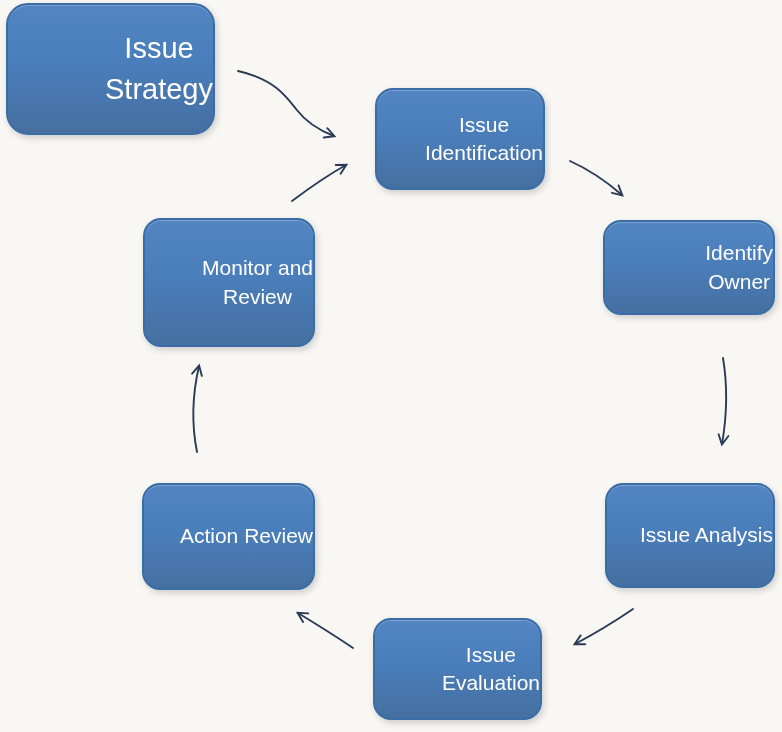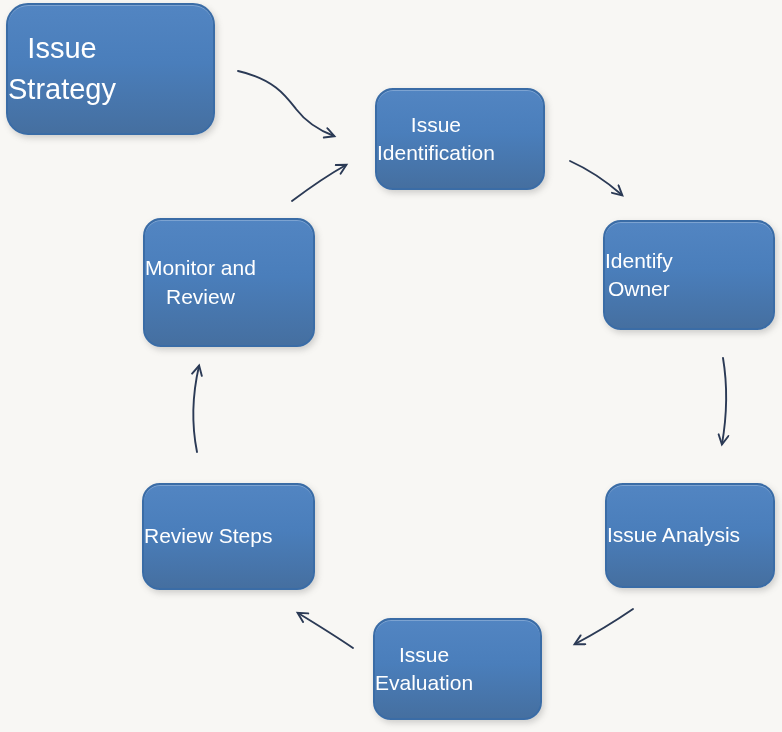--- a/index.html
+++ b/index.html
@@ -14,37 +14,37 @@
     width: 782px;
     height: 732px;
     background: var(--bg, #f8f7f4);
     overflow: hidden;
   }
   .node {
     position: absolute;
     box-sizing: border-box;
     display: flex;
     align-items: center;
-    justify-content: flex-start;
+    justify-content: flex-end;
     text-align: center;
     color: var(--node-text, #ffffff);
     background: linear-gradient(180deg, #5285c2 0%, var(--node-fill, #4a7ebb) 45%, #456fa0 100%);
     border: 2px solid var(--node-border, #3a6ca6);
     border-radius: 18px;
     box-shadow: inset 0 1px 0 rgba(255,255,255,0.25), 2px 3px 6px rgba(110,110,110,0.30);
     white-space: pre-line;
     line-height: 1.35;
     font-size: 21px;
   }
   .node-issue-strategy {
     left: 6px; top: 3px; width: 209px; height: 132px;
     font-size: 29px; border-radius: 22px; line-height: 1.4;
   }
   .node-issue-identification { left: 375px; top: 88px;  width: 170px; height: 102px; }
-  .node-identify-owner       { left: 603px; top: 220px; width: 172px; height: 110px; }
+  .node-identify-owner       { left: 603px; top: 220px; width: 172px; height: 95px; }
   .node-issue-analysis       { left: 605px; top: 483px; width: 170px; height: 105px; }
   .node-issue-evaluation     { left: 373px; top: 618px; width: 169px; height: 102px; }
   .node-action-steps         { left: 142px; top: 483px; width: 173px; height: 107px; }
   .node-monitor-and-review   { left: 143px; top: 218px; width: 172px; height: 129px; }
 
   .arrows {
     position: absolute;
     left: 0; top: 0;
     width: 782px;
     height: 732px;
@@ -102,21 +102,21 @@
   <div class="node node-issue-analysis">
     <span>Issue Analysis</span>
   </div>
 
   <div class="node node-issue-evaluation">
     <span>Issue
 Evaluation</span>
   </div>
 
   <div class="node node-action-steps">
-    <span>Review Steps</span>
+    <span>Action Review</span>
   </div>
 
   <div class="node node-monitor-and-review">
     <span>Monitor and
 Review</span>
   </div>
 
 </div>
 
 </body></html>

